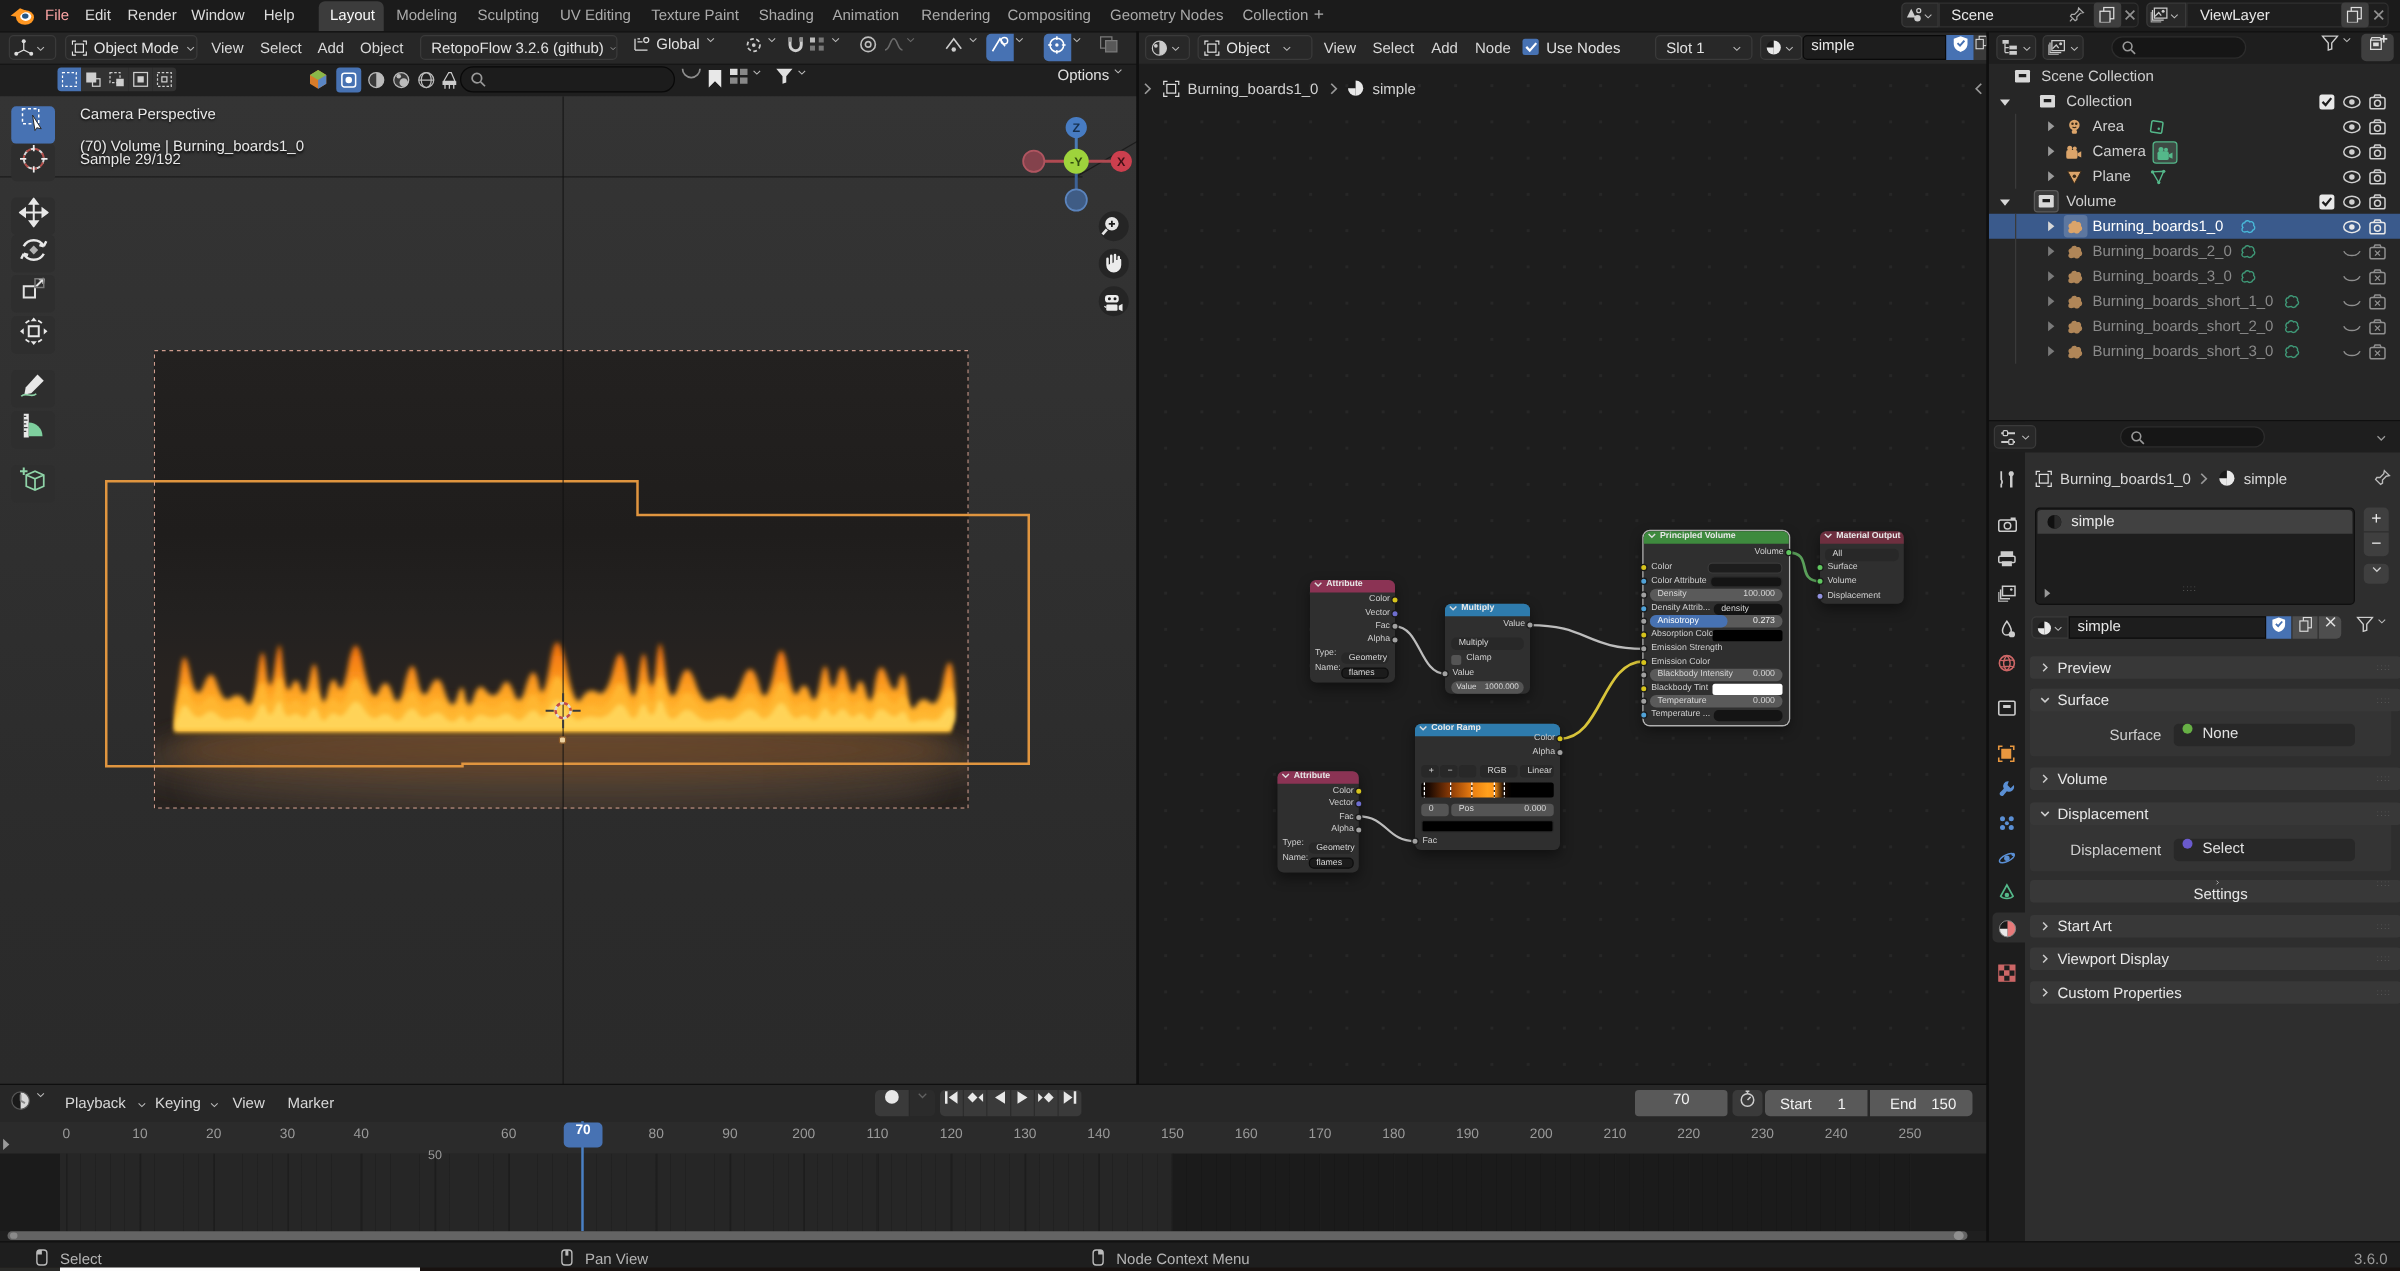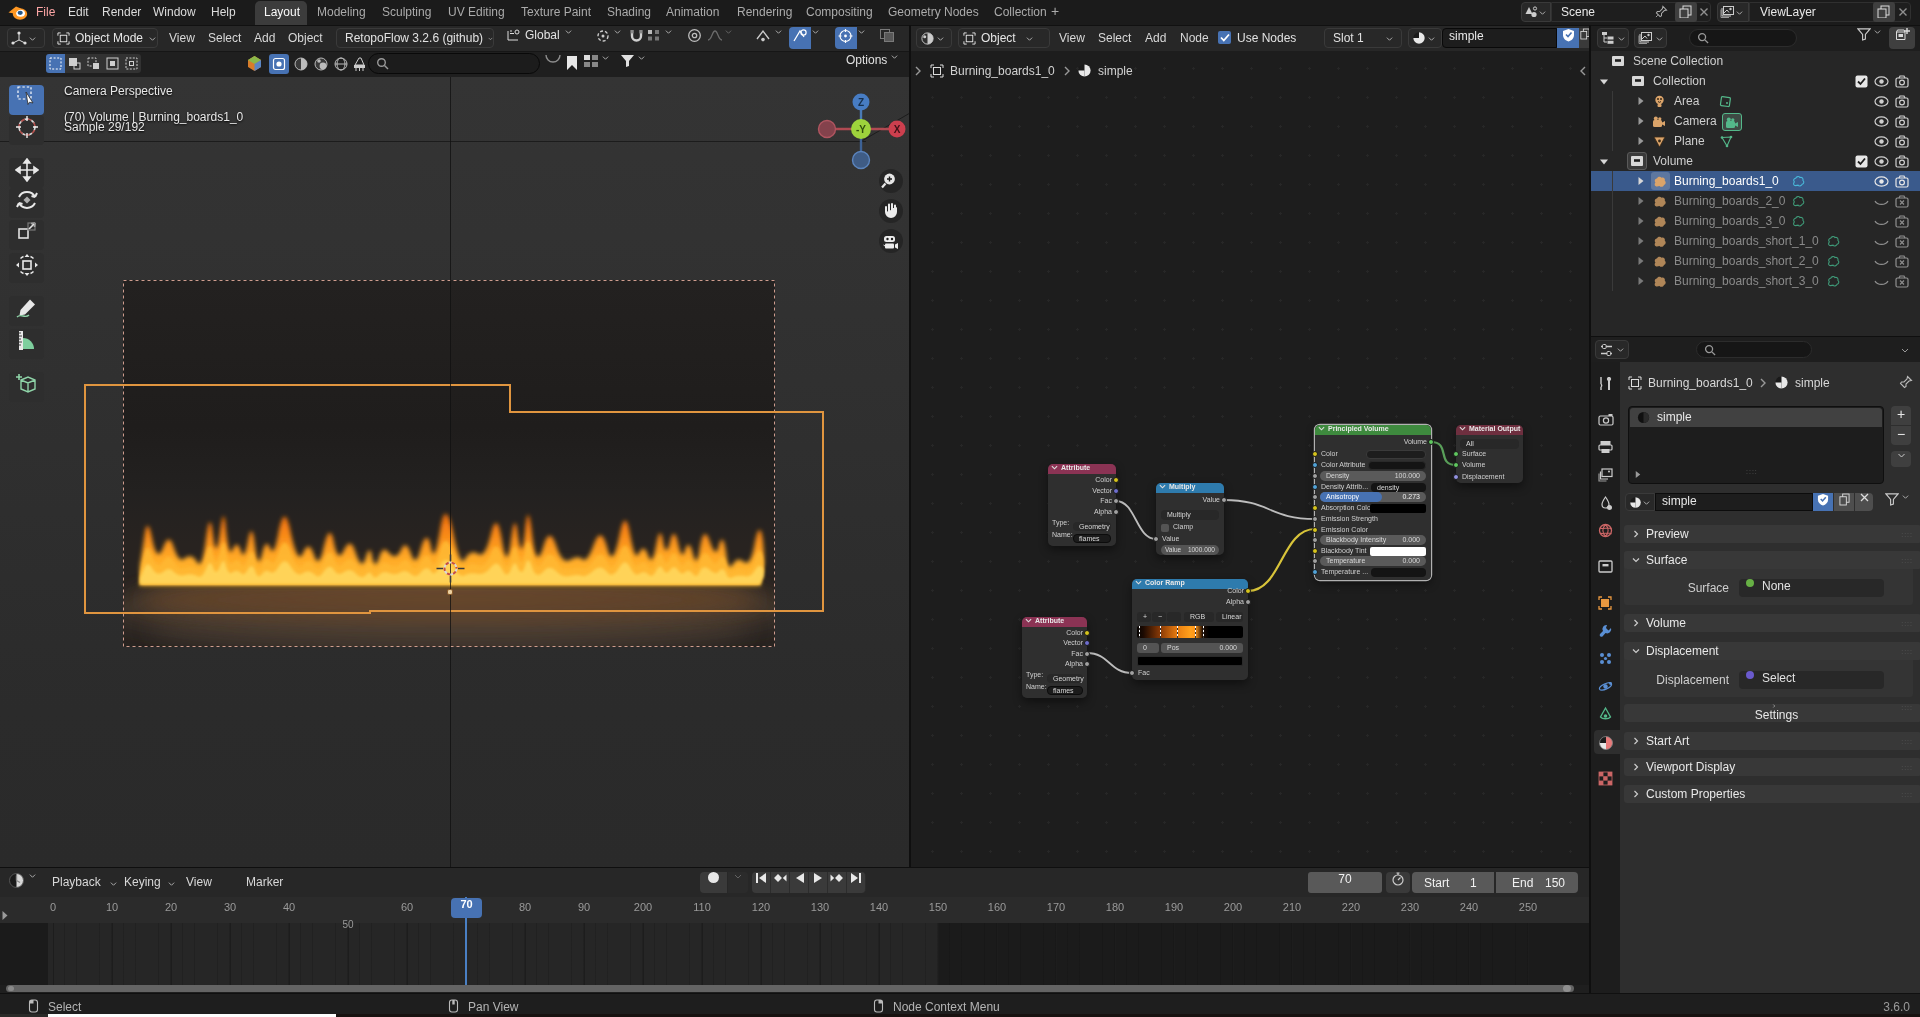--- a/index.html
+++ b/index.html
@@ -1319,21 +1319,21 @@
       </div>
 <div class="tx" style="left:52px;top:7px;color:#d8d8d8;">Playback</div>
       <svg class="a chev" style="left:110px;top:12px" viewBox="0 0 8 8">
         <path d="M1,3 L4,6 L7,3" stroke="#bbb" fill="none"></path>
       </svg>
 <div class="tx" style="left:124px;top:7px;color:#d8d8d8;">Keying</div>
       <svg class="a chev" style="left:168px;top:12px" viewBox="0 0 8 8">
         <path d="M1,3 L4,6 L7,3" stroke="#bbb" fill="none"></path>
       </svg>
 <div class="tx" style="left:186px;top:7px;color:#d8d8d8;">View</div>
-<div class="tx" style="left:230px;top:7px;color:#d8d8d8;margin-left:16px;">Marker</div>
+<div class="tx" style="left:230px;top:7px;color:#d8d8d8;">Marker</div>
 <div class="a vc" style="left:700px;top:4px;width:27px;height:21px;background:#3a3a3a;border-radius:4px 0 0 4px;justify-content:center;">
         <span style="width:11px;height:11px;border-radius:50%;background:#e8e8e8;display:inline-block;"></span>
       </div>
 <div class="a vc" style="left:728px;top:4px;width:20px;height:21px;background:#2f2f2f;border-radius:0 4px 4px 0;justify-content:center;opacity:.6;">
         <svg width="8" height="8" viewBox="0 0 8 8">
           <path d="M1,3 L4,6 L7,3" stroke="#888" fill="none"></path>
         </svg>
       </div>
 <div class="a vc" style="left:752px;top:4px;width:18px;height:21px;background:#3a3a3a;border-radius:4px 0 0 4px;justify-content:center;border-right:1px solid #2c2c2c;">
         <svg width="12" height="12" viewBox="0 0 12 12">

